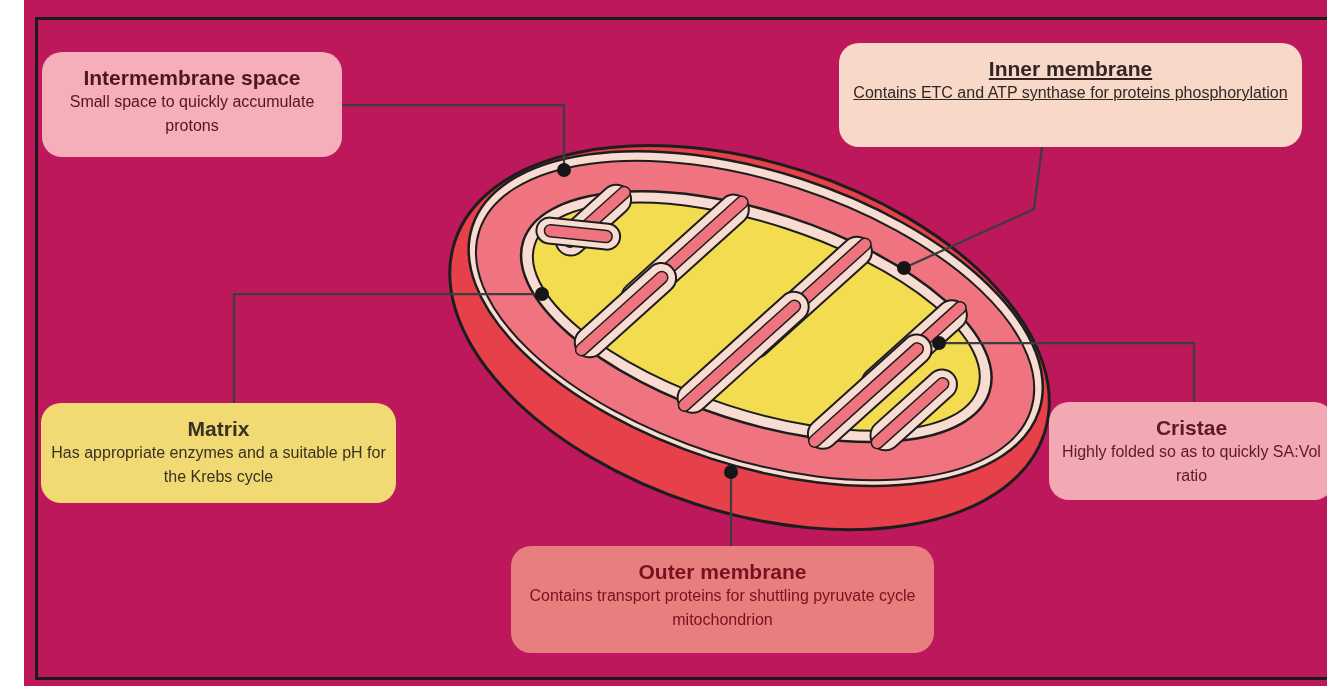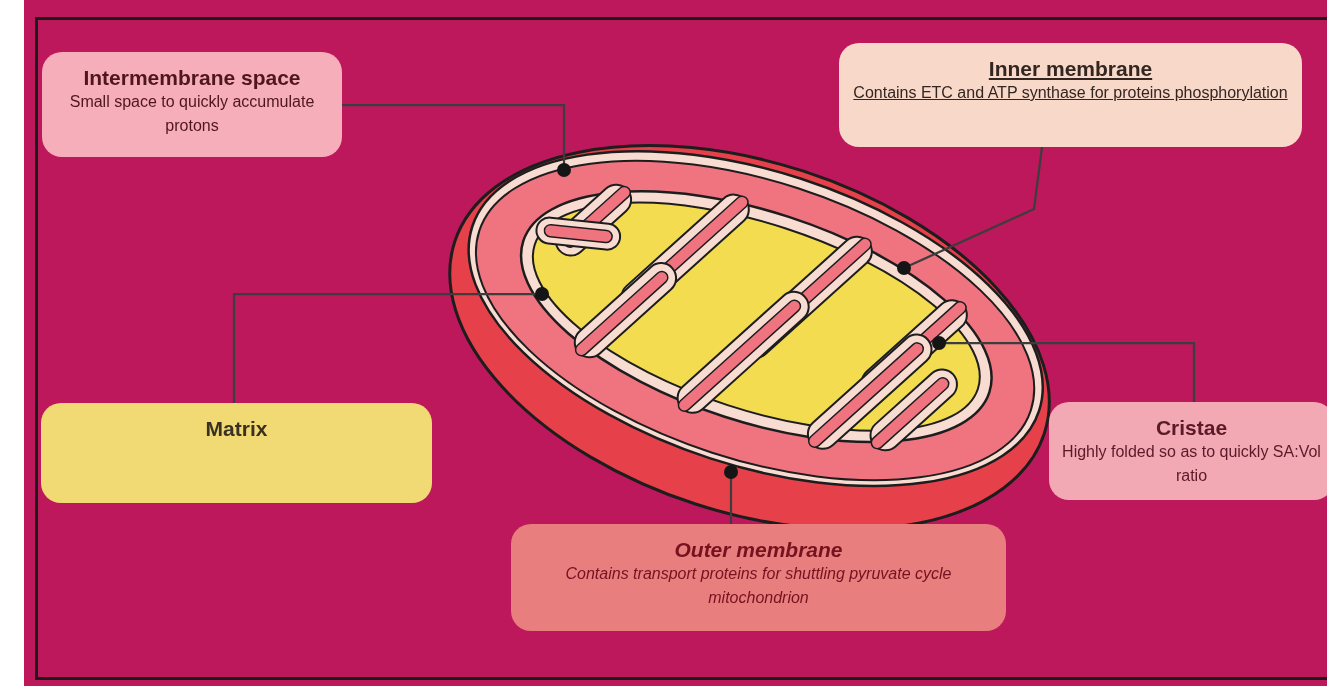--- a/index.html
+++ b/index.html
@@ -14,23 +14,23 @@
   }
   .diagram-svg{position:absolute;left:0;top:0;width:1327px;height:686px;}
   .label{
     position:absolute;box-sizing:border-box;border-radius:20px;text-align:center;
     padding:14px 10px 12px 10px;z-index:3;
   }
   .label-title{font-weight:700;font-size:21px;line-height:24px;}
   .label-desc{font-size:16px;line-height:24px;}
   .box-intermembrane{left:18px;top:52px;width:300px;min-height:105px;background:#f5aeba;color:#4f1620;}
   .box-inner{left:815px;top:43px;width:463px;min-height:104px;background:#f7d8c9;color:#332621;text-decoration:underline;}
-  .box-matrix{left:17px;top:403px;width:391px;min-height:100px;background:#f1d974;color:#393122;}
+  .box-matrix{left:17px;top:403px;width:355px;min-height:100px;background:#f1d974;color:#393122;}
   .box-cristae{left:1025px;top:402px;width:285px;min-height:97px;background:#f2a9b3;color:#5a1a28;}
-  .box-outer{left:487px;top:524px;width:495px;min-height:107px;background:#e97e7e;color:#75121f;font-style:italic;}
+  .box-outer{left:487px;top:546px;width:423px;min-height:107px;background:#e97e7e;color:#75121f;}
 </style>
 </head>
 <body>
 
 <div class="canvas">
   <div class="frame"></div>
 
   <svg class="diagram-svg" viewBox="0 0 1327 686">
 
     <g transform="translate(728,330) rotate(18)">
@@ -105,20 +105,21 @@
     <div class="label-desc">Small space to quickly accumulate protons</div>
   </div>
 
   <div class="label box-inner">
     <div class="label-title">Inner membrane</div>
     <div class="label-desc">Contains ETC and ATP synthase for proteins phosphorylation</div>
   </div>
 
   <div class="label box-matrix">
     <div class="label-title">Matrix</div>
+    <div class="label-desc">Has appropriate enzymes and a suitable pH for the Krebs cycle</div>
   </div>
 
   <div class="label box-cristae">
     <div class="label-title">Cristae</div>
     <div class="label-desc">Highly folded so as to quickly SA:Vol ratio</div>
   </div>
 
   <div class="label box-outer">
     <div class="label-title">Outer membrane</div>
     <div class="label-desc">Contains transport proteins for shuttling pyruvate cycle mitochondrion</div>

